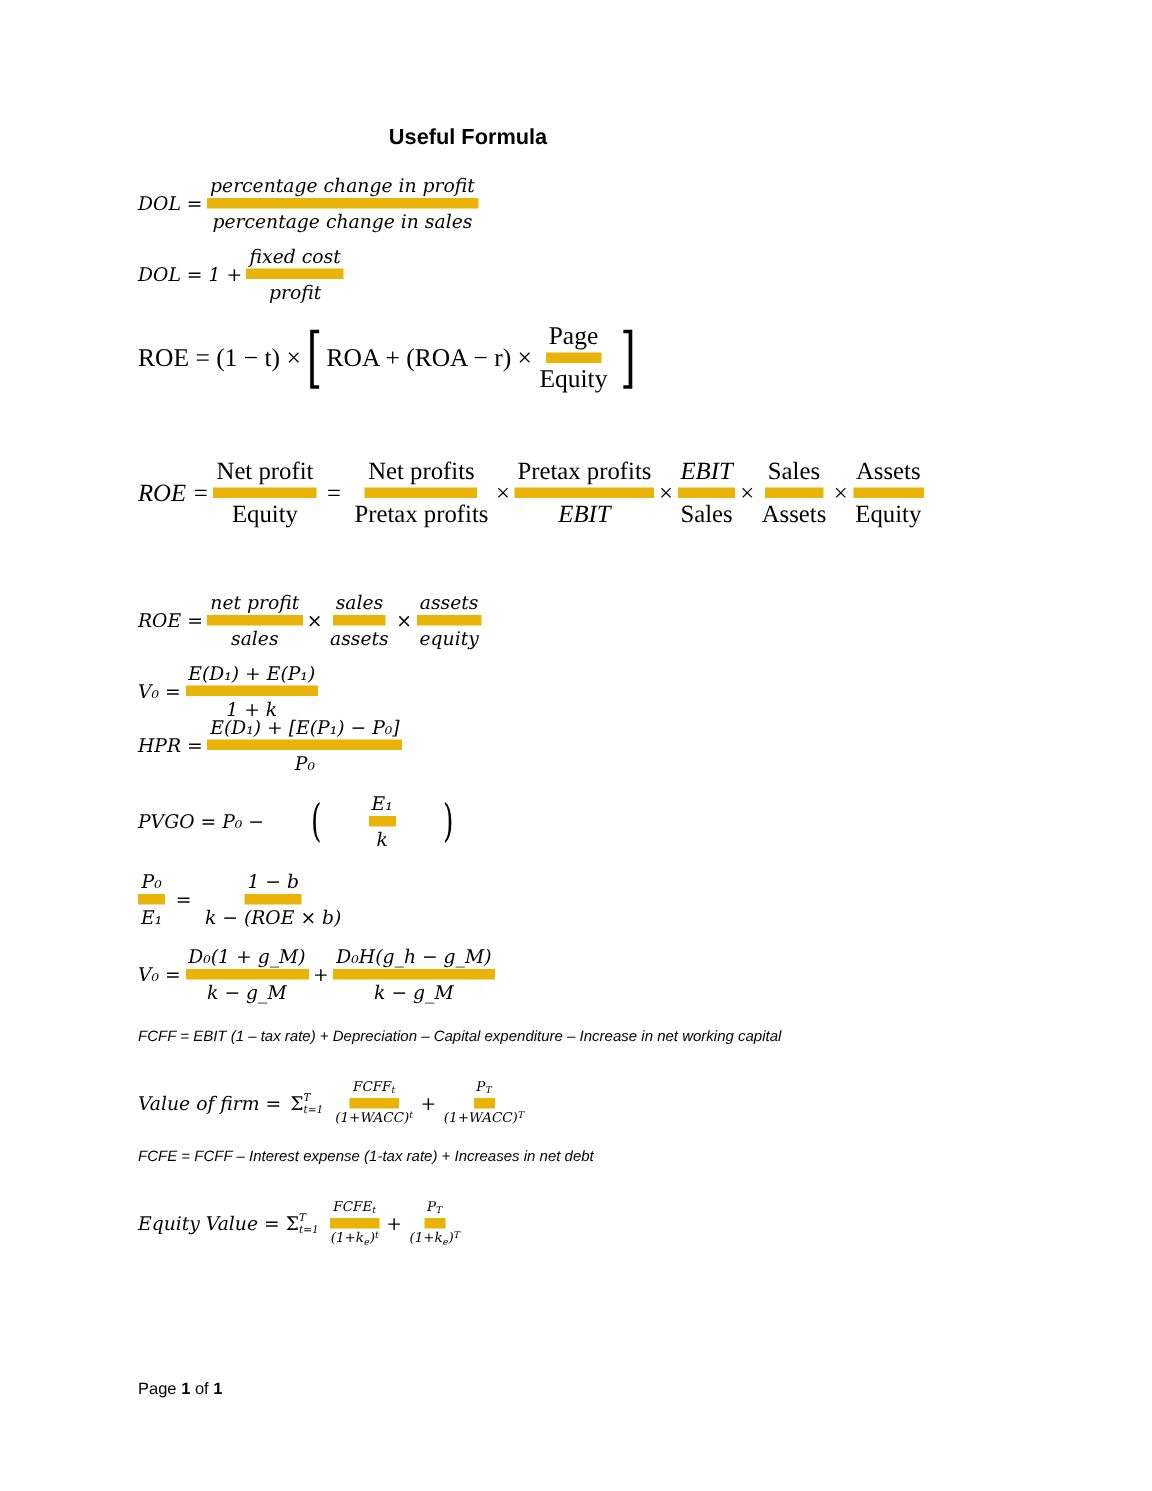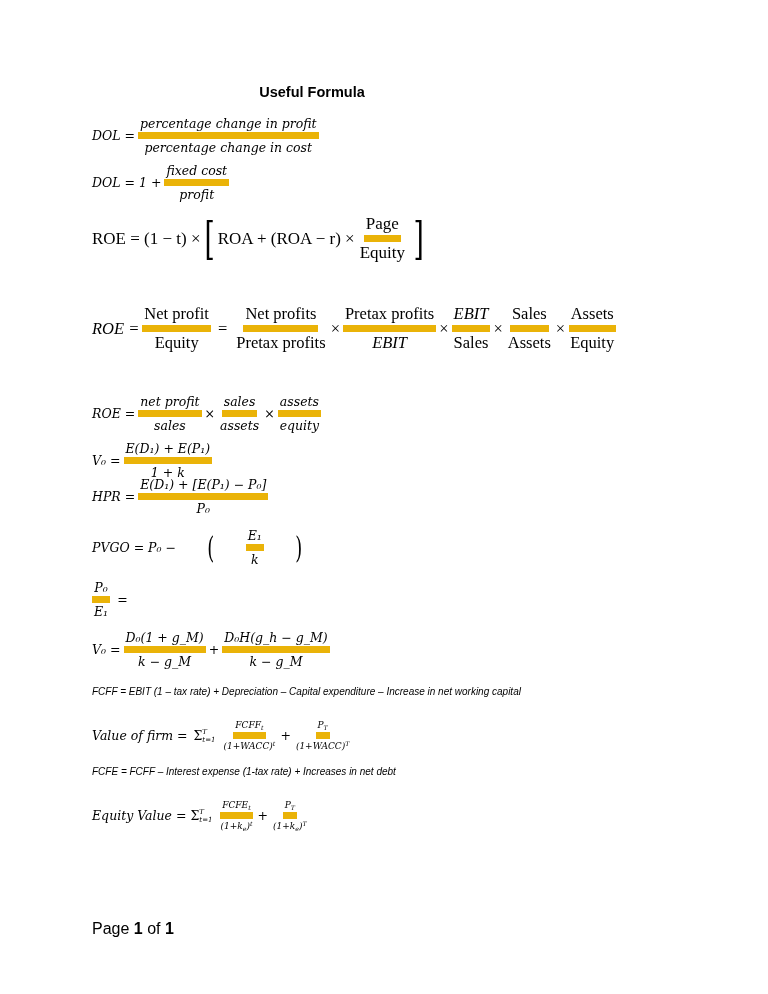--- a/index.html
+++ b/index.html
@@ -12,33 +12,33 @@
   .frac { display:inline-flex; flex-direction:column; align-items:center; vertical-align:middle; margin:0 3px; }
   .frac > .num { border-bottom:7px solid #eab308; padding:0 2px 1px; text-align:center; }
   .frac > .den { padding:1px 2px 0; text-align:center; }
   .op { margin:0 4px; }
   .sub { font-size:0.7em; vertical-align:-0.3em; }
   .sup { font-size:0.7em; vertical-align:0.5em; }
   .sm { font-size:9px; }
   .text-line { position:absolute; left:92px; font-family:"Liberation Sans", sans-serif; font-style:italic; font-size:10px; }
   .bracket { font-size:44px; font-family:"DejaVu Serif", serif; font-weight:100; line-height:1; transform:scaleX(0.6); display:inline-block; }
   .paren { font-size:30px; line-height:1; font-style:normal; font-family:"DejaVu Serif", serif; transform:scaleX(0.6); display:inline-block; }
-  .footer { position:absolute; left:92px; top:920px; font-family:"Liberation Sans", sans-serif; font-size:16px; }
+  .footer { position:absolute; left:92px; top:920px; font-family:"Liberation Sans", sans-serif; font-size:11px; }
   .footer b { font-weight:bold; }
 </style>
 </head>
 <body>
 
 <div class="title">Useful Formula</div>
 
 <div class="eq m" style="top:116px;">
   <span>DOL =</span>
   <span class="frac">
       <span class="num">percentage change in profit</span>
-      <span class="den">percentage change in cost</span>
+      <span class="den">percentage change in sales</span>
     </span>
 </div>
 
 <div class="eq m" style="top:163px;">
   <span>DOL = 1 +</span>
   <span class="frac">
       <span class="num">fixed cost</span>
       <span class="den">profit</span>
     </span>
 </div>
@@ -130,20 +130,24 @@
     </span>
   <span class="paren">)</span>
 </div>
 
 <div class="eq m" style="top:580px;">
   <span class="frac" style="margin-left:0">
       <span class="num">P₀</span>
       <span class="den">E₁</span>
     </span>
   <span class="op">=</span>
+  <span class="frac">
+      <span class="num">1 − b</span>
+      <span class="den">k − (ROE × b)</span>
+    </span>
 </div>
 
 <div class="eq m" style="top:630px;">
   <span>V₀ =</span>
   <span class="frac">
       <span class="num">D₀(1 + g_M)</span>
       <span class="den">k − g_M</span>
     </span>
   <span style="font-style:normal">+</span>
   <span class="frac">

